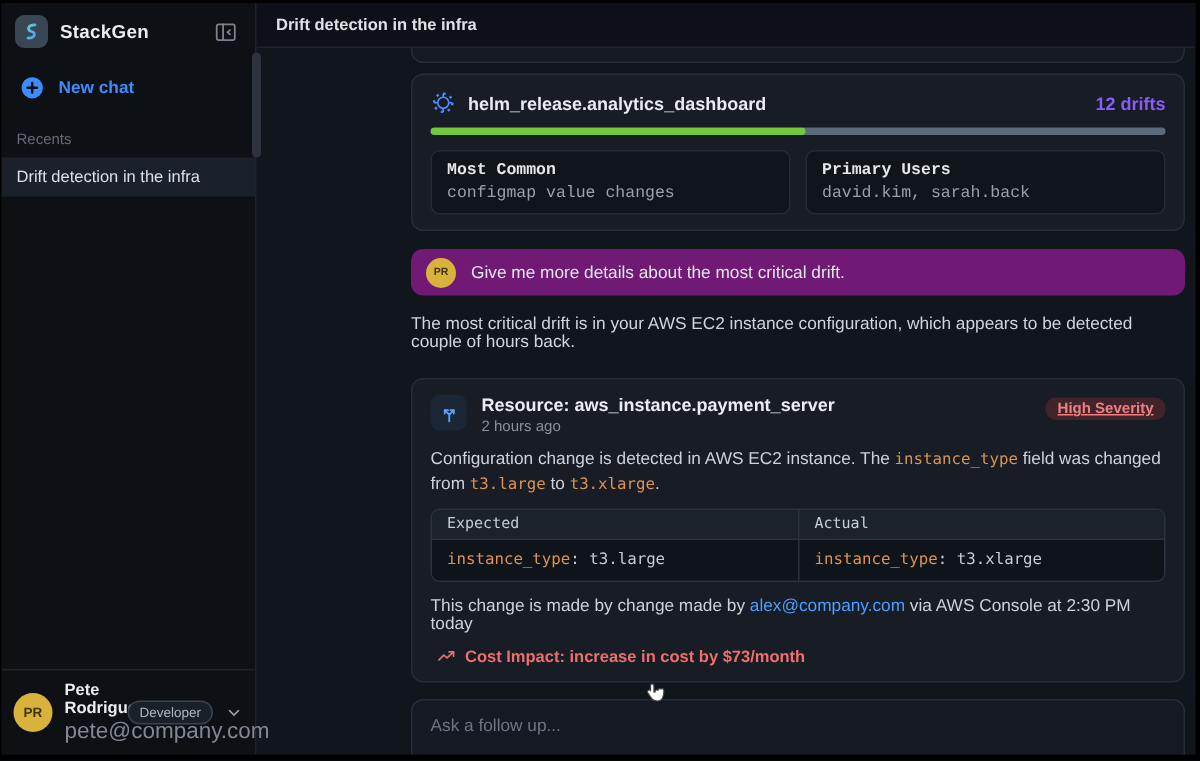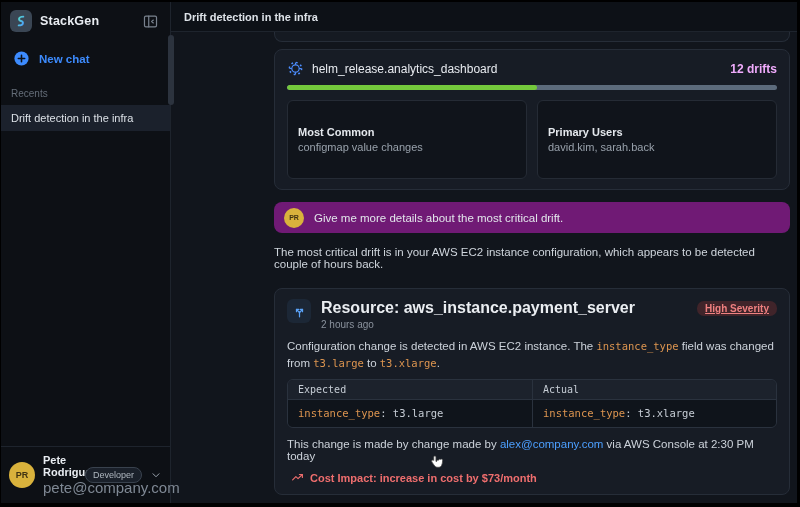--- a/index.html
+++ b/index.html
@@ -34,41 +34,41 @@
   .main-header { height: 30px; flex: 0 0 30px; background: #0d1117; border-bottom: 1px solid #1e242d; display: flex; align-items: center; padding: 0 13px; }
   .main-title { font-size: 11px; font-weight: bold; color: #dde2e8; }
   .chat { flex: 1; padding: 0 7px 0 103px; overflow: hidden; }
 
   .card { background: #171c25; border: 1px solid #262d38; border-radius: 8px; }
   .partial-card { height: 10px; background: #151a22; border: 1px solid #262d38; border-top: none; border-radius: 0 0 8px 8px; }
 
   
   .helm-card { margin-top: 7px; padding: 10px 12px 10px; }
   .helm-header { display: flex; align-items: center; gap: 8px; }
-  .helm-title { flex: 1; font-size: 12px; font-weight: normal; color: #e8ebf0; }
-  .drift-count { font-size: 12px; font-weight: bold; color: #f0abfc; }
+  .helm-title { flex: 1; font-size: 12px; font-weight: bold; color: #e8ebf0; }
+  .drift-count { font-size: 12px; font-weight: bold; color: #8b5cf6; }
   .progress-track { margin-top: 8px; height: 5px; border-radius: 3px; background: #5c6b7c; overflow: hidden; }
   .progress-fill { height: 100%; border-radius: 3px; background: #74c83c; }
   .stats { display: flex; gap: 10px; margin-top: 10px; }
-  .stat-box { flex: 1; background: #10141b; border: 1px solid #252b35; border-radius: 6px; padding: 25px 10px; }
+  .stat-box { flex: 1; background: #10141b; border: 1px solid #252b35; border-radius: 6px; padding: 7px 10px; font-family: Liberation Mono, monospace; }
   .stat-label { font-size: 11px; font-weight: bold; color: #e4e8ed; }
   .stat-value { font-size: 11px; color: #98a1ab; margin-top: 3px; }
 
   
   .user-msg { margin-top: 12px; height: 31px; display: flex; align-items: center; gap: 10px; background: #701a75; border-radius: 8px; padding: 5px 10px; }
   .avatar-sm { width: 20px; height: 20px; border-radius: 50%; background: #d9b23c; color: #403312; font-size: 7px; font-weight: bold; display: grid; place-items: center; flex: 0 0 20px; }
   .user-msg-text { font-size: 11.5px; color: #e2e6eb; }
 
   .assistant-text { margin-top: 13px; font-size: 11.5px; color: #cfd5dc; }
 
   
   .resource-card { margin-top: 18px; padding: 10px 12px; }
   .r-header { display: flex; align-items: flex-start; gap: 10px; }
   .r-icon-box { width: 24px; height: 24px; border-radius: 6px; background: #1c2736; display: grid; place-items: center; flex: 0 0 24px; }
-  .r-title { font-size: 16px; font-weight: bold; color: #eaedf1; }
+  .r-title { font-size: 12px; font-weight: bold; color: #eaedf1; }
   .r-time { font-size: 10px; color: #8a929d; margin-top: 2px; }
   .severity-badge { margin-left: auto; background: #40242a; color: #ef8080; font-size: 10px; font-weight: bold; padding: 2px 8px; border-radius: 7px; margin-top: 2px; white-space: nowrap; text-decoration: underline; }
   .r-desc { margin-top: 8px; font-size: 11.5px; line-height: 1.45; color: #ccd2da; }
   code, .code { font-family: "DejaVu Sans Mono", monospace; font-size: 10.5px; color: #dd9550; }
   .diff-table { margin-top: 8px; border: 1px solid #2a323e; border-radius: 6px; overflow: hidden; display: grid; grid-template-columns: 1fr 1fr; font-family: "DejaVu Sans Mono", monospace; }
   .dt-head { background: #1c222c; font-size: 10px; color: #c6cdd5; padding: 4px 10px; border-bottom: 1px solid #2a323e; }
   .dt-cell { background: #0f141b; font-size: 10.5px; color: #c6cdd5; padding: 7px 10px 8px; }
   .dt-right { border-left: 1px solid #2a323e; }
   .r-attr { margin-top: 10px; font-size: 11.5px; color: #ccd2da; }
   .link { color: #4c9ffe; cursor: pointer; }

